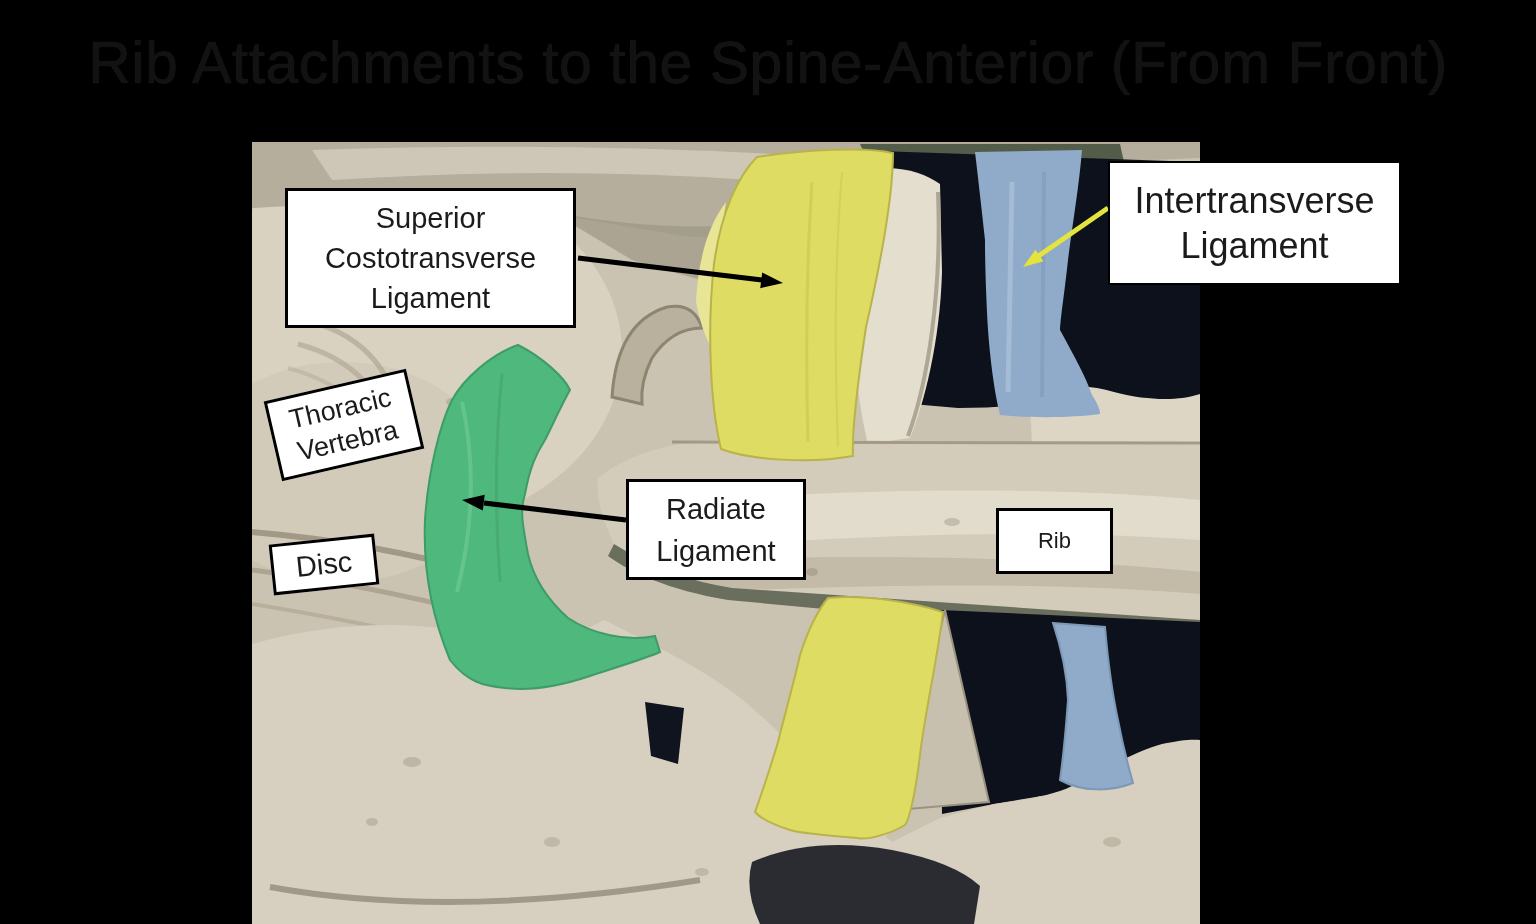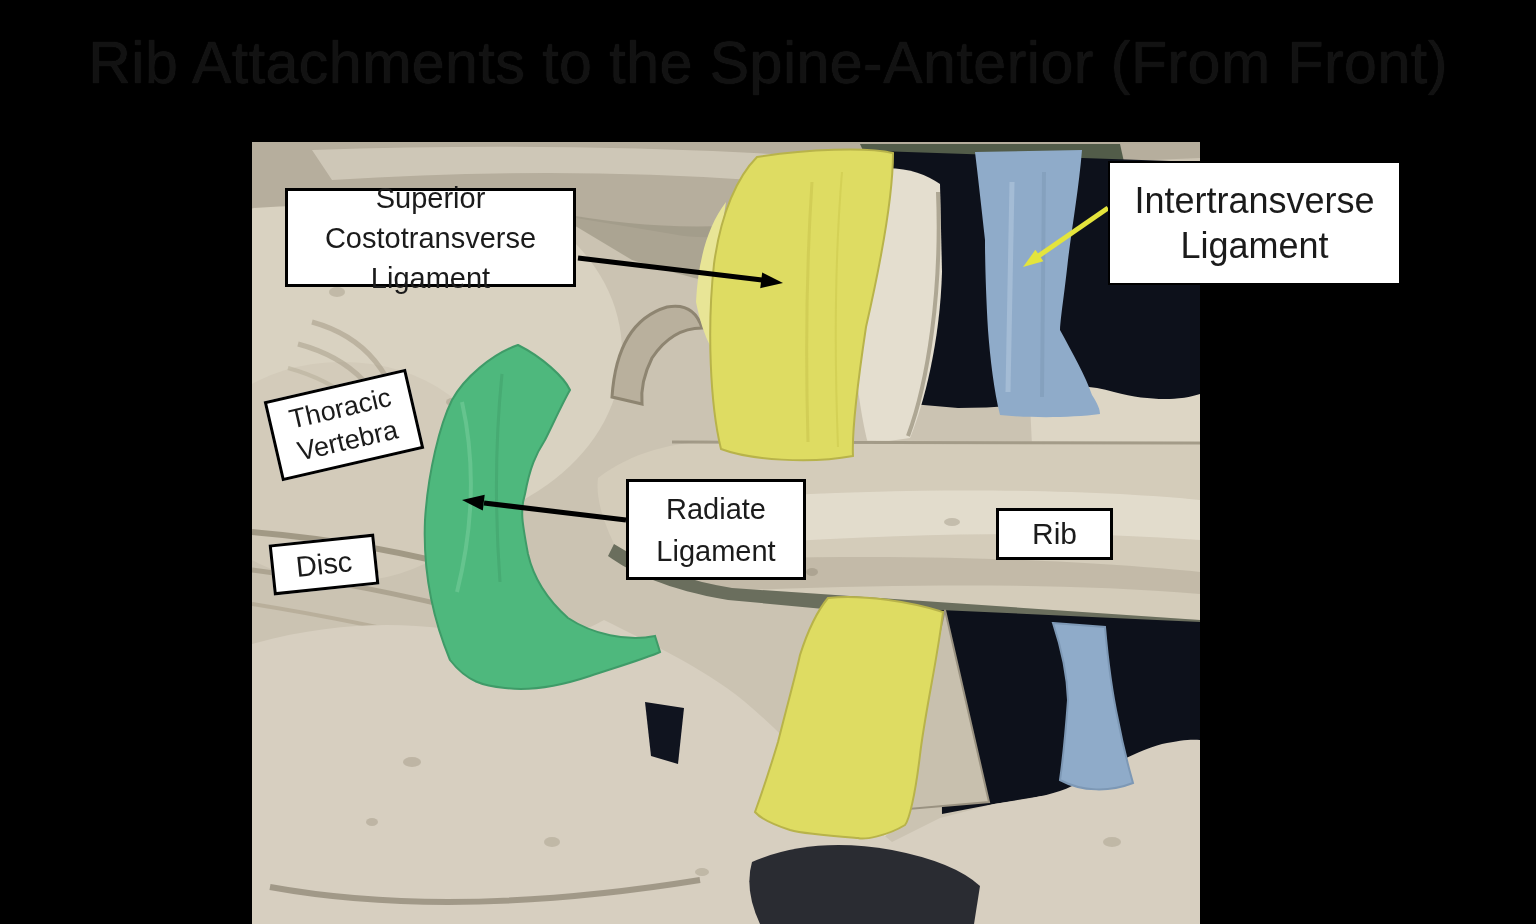--- a/index.html
+++ b/index.html
@@ -17,24 +17,24 @@
   .figure{
     position:absolute;left:252px;top:142px;width:948px;height:782px;
     background:#0d111b;
   }
   .figure svg{display:block;width:948px;height:782px;}
   .callout{
     position:absolute;background:#ffffff;border:3px solid #000;
     box-sizing:border-box;display:flex;align-items:center;justify-content:center;
     text-align:center;color:#1b1b1b;white-space:pre-line;z-index:5;
   }
-  .co-supcosto{left:285px;top:188px;width:291px;height:99px;font-size:29px;line-height:40px;}
+  .co-supcosto{left:285px;top:188px;width:291px;height:140px;font-size:29px;line-height:40px;}
   .co-intertv {left:1108px;top:161px;width:293px;height:124px;font-size:36px;line-height:45px;border-width:2px;}
   .co-radiate {left:626px;top:479px;width:180px;height:101px;font-size:29px;line-height:42px;}
-  .co-rib     {left:996px;top:508px;width:117px;height:52px;font-size:30px;}
+  .co-rib     {left:996px;top:508px;width:117px;height:66px;font-size:22px;}
   .co-thoracic{left:271px;top:384px;width:146px;height:82px;font-size:27px;line-height:33px;transform:rotate(-13deg);}
   .co-disc    {left:271px;top:539px;width:106px;height:51px;font-size:29px;transform:rotate(-6deg);}
 </style>
 </head>
 <body>
 
 <div class="slide-title">Rib Attachments to the Spine-Anterior (From Front)</div>
 
 <div class="figure">
   <svg viewBox="0 0 948 782" xmlns="http://www.w3.org/2000/svg">

